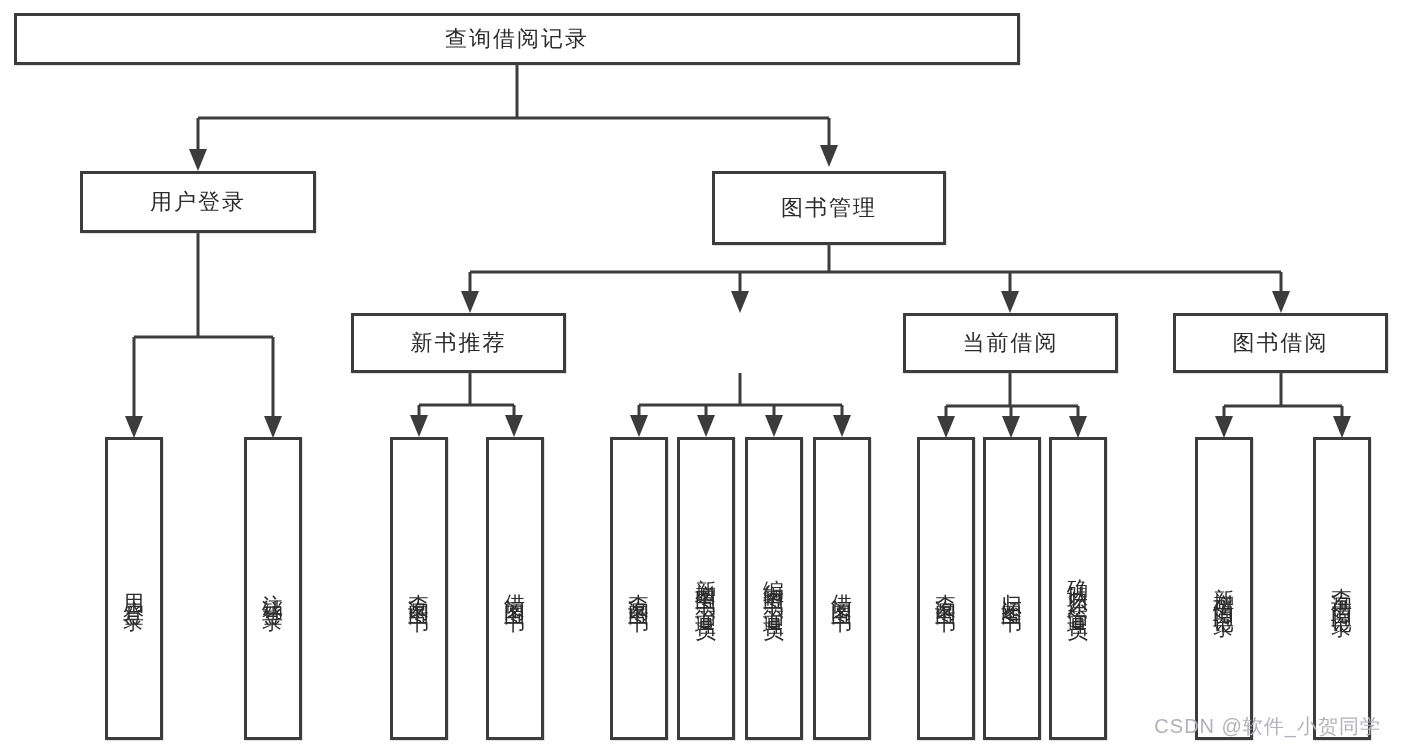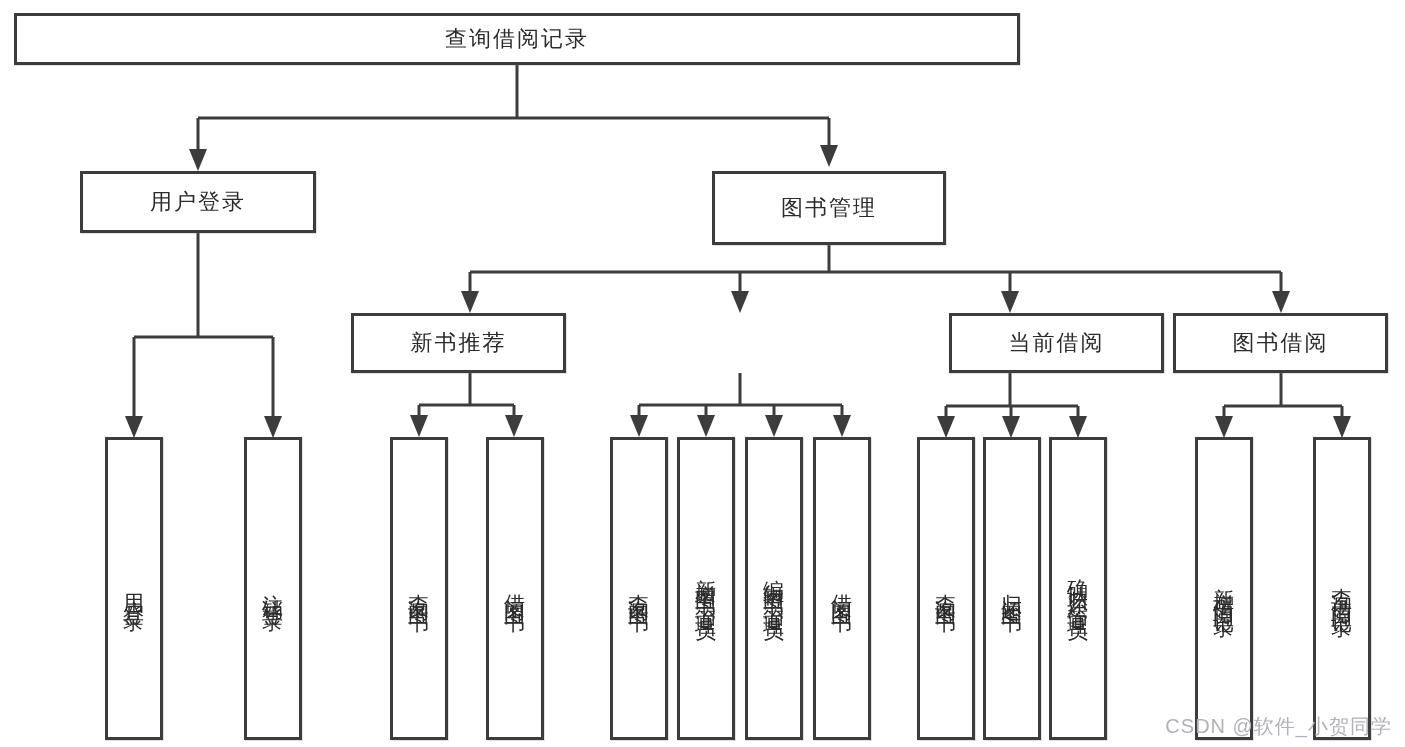--- a/index.html
+++ b/index.html
@@ -41,21 +41,21 @@
   }
   .leaf {
     writing-mode: vertical-rl;
     text-orientation: mixed;
     font-size: 21px;
     letter-spacing: 6px;
     line-height: 1;
   }
   .watermark {
     position: absolute;
-    right: 13px;
+    right: 24px;
     bottom: 7px;
     font-size: 20px;
     color: var(--watermark);
     letter-spacing: 1px;
     z-index: 5;
     white-space: nowrap;
     text-align: right;
   }
 </style>
 </head>
@@ -119,21 +119,21 @@
       <polygon points="1333,416 1351,416 1342,438"></polygon>
     </g>
   </svg>
 
   <div class="node" style="left:14px; top:13px; width:1006px; height:52px;">查询借阅记录</div>
 
   <div class="node" style="left:80px; top:171px; width:236px; height:62px;">用户登录</div>
   <div class="node" style="left:712px; top:171px; width:234px; height:74px;">图书管理</div>
 
   <div class="node" style="left:351px; top:313px; width:215px; height:60px;">新书推荐</div>
-  <div class="node" style="left:949px; top:313px; width:215px; height:60px;">当前借阅</div>
+  <div class="node" style="left:903px; top:313px; width:215px; height:60px;">当前借阅</div>
   <div class="node" style="left:1173px; top:313px; width:215px; height:60px;">图书借阅</div>
 
   <div class="leaf" style="left:105px; top:437px; width:58px; height:303px;">用户登录</div>
   <div class="leaf" style="left:244px; top:437px; width:58px; height:303px;">注销登录</div>
 
   <div class="leaf" style="left:390px; top:437px; width:58px; height:303px;">查询图书</div>
   <div class="leaf" style="left:486px; top:437px; width:58px; height:303px;">借阅图书</div>
 
   <div class="leaf" style="left:610px; top:437px; width:58px; height:303px;">查询图书</div>
   <div class="leaf" style="left:677px; top:437px; width:58px; height:303px;">新增图书（管理员）</div>

